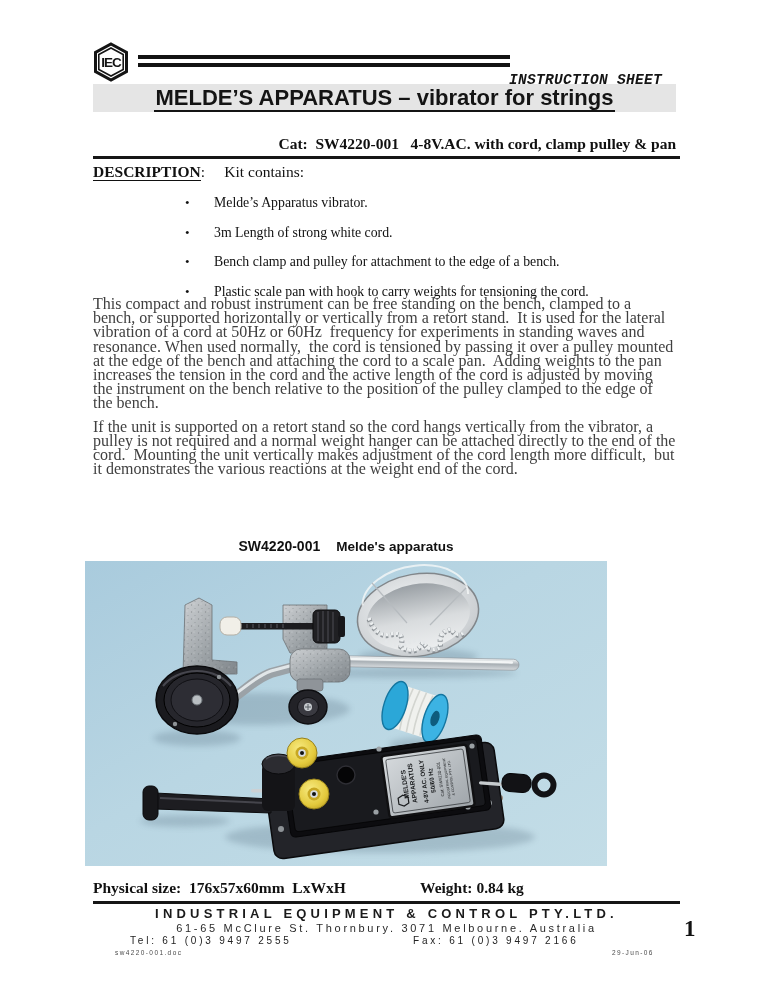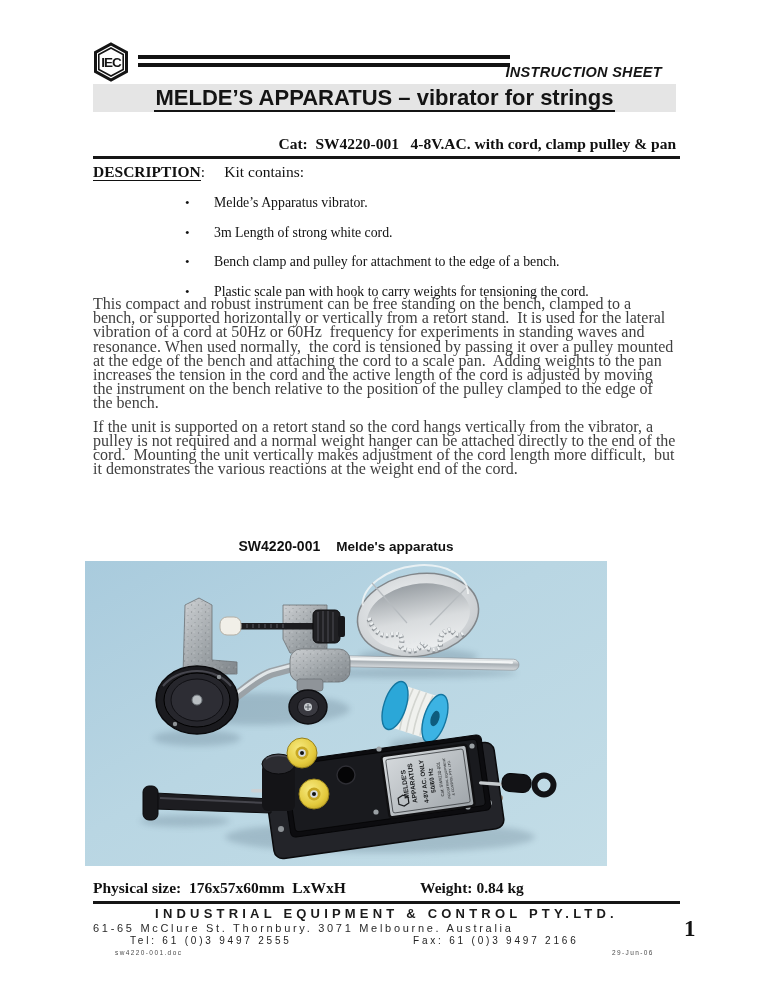--- a/index.html
+++ b/index.html
@@ -8,22 +8,22 @@
     position:relative; width:768px; height:994px; background:#fff;
     font-family:"Liberation Serif", serif; color:#111; overflow:hidden;
   }
   
   .header { position:absolute; top:42px; left:93px; width:587px; height:40px; }
   .logo-svg { position:absolute; left:0; top:0; }
   .rules { position:absolute; left:45px; top:13px; width:372px; }
   .rules .rule { height:4px; background:#121212; }
   .rules .rule + .rule { margin-top:4px; }
   .sheet-label {
-    position:absolute; right:18px; top:22px;
-    font-family:Liberation Sans, sans-serif; font-weight:bold; font-style:italic;
+    position:absolute; right:18px; top:30px;
+    font-family:Liberation Mono, monospace; font-weight:bold; font-style:italic;
     font-size:14.5px; letter-spacing:.3px; color:#151515; white-space:nowrap;
   }
   
   .title-bar {
     position:absolute; top:84px; left:93px; width:583px; height:28px;
     background:#e5e5e5; text-align:center;
     font-family:"Liberation Sans", sans-serif; font-weight:bold; font-size:22px;
     line-height:28px; color:#141414; white-space:nowrap;
   }
   .title-bar span { border-bottom:2.5px solid #141414; padding:0 2px 0 2px; }
@@ -54,21 +54,21 @@
   .spec-size { position:absolute; top:879px; left:93px; font-weight:bold; font-size:15.5px; white-space:pre; }
   .spec-weight { position:absolute; top:879px; left:420px; font-weight:bold; font-size:15.5px; white-space:pre; }
   
   .footer-rule { position:absolute; top:901px; left:93px; width:587px; height:3px; background:#161616; }
   .f-company {
     position:absolute; top:906px; left:93px; width:587px; text-align:center;
     font-family:"Liberation Sans", sans-serif; font-weight:bold; font-size:13px;
     letter-spacing:4.2px; color:#1a1a1a; white-space:nowrap;
   }
   .f-address {
-    position:absolute; top:922px; left:93px; width:587px; 
+    position:absolute; top:922px; left:93px; width:587px; text-align:center;
     font-family:"Liberation Sans", sans-serif; font-size:11px; letter-spacing:2.7px;
     color:#2a2a2a; white-space:nowrap;
   }
   .f-tel, .f-fax {
     position:absolute; top:935px; font-family:"Liberation Sans", sans-serif;
     font-size:10px; letter-spacing:2.8px; color:#222; white-space:nowrap;
   }
   .f-tel { left:130px; } .f-fax { left:413px; }
   .f-file, .f-date {
     position:absolute; top:949px; font-family:"Liberation Sans", sans-serif;

